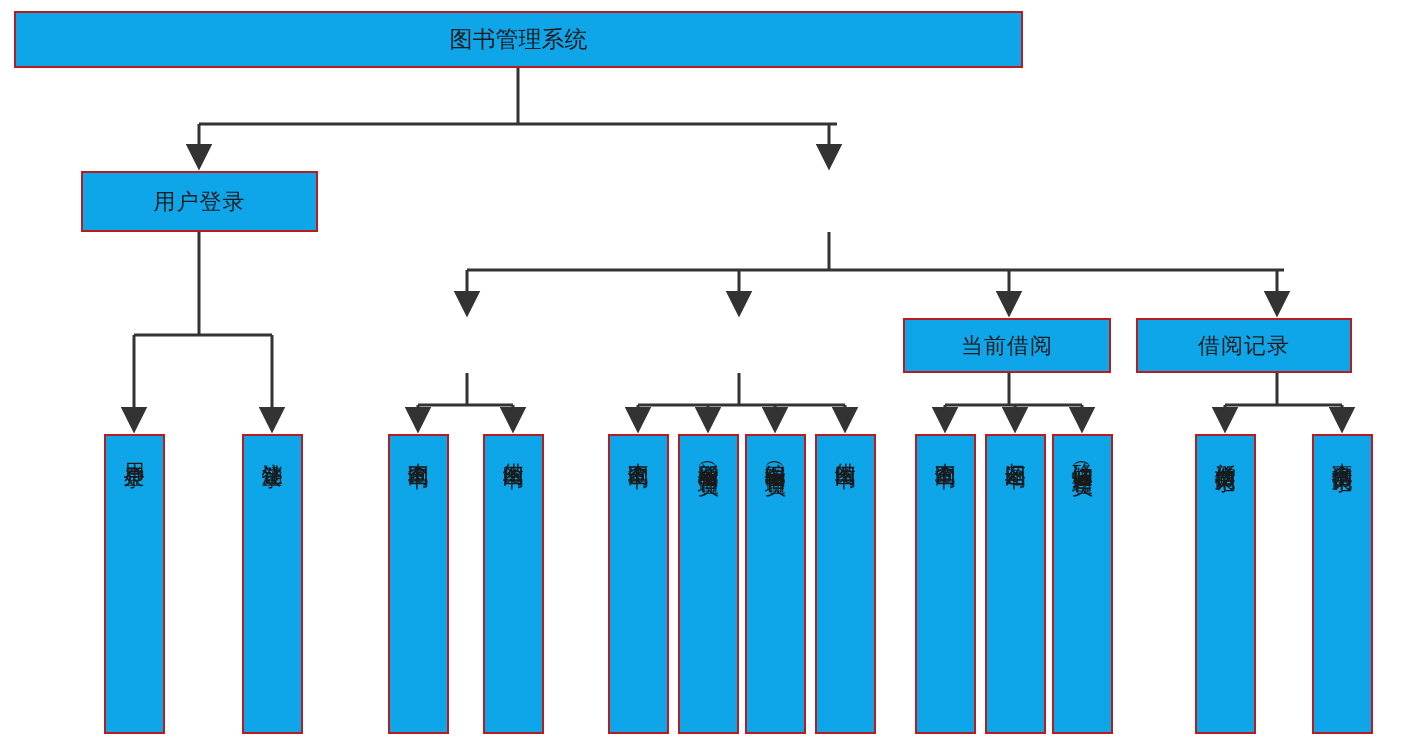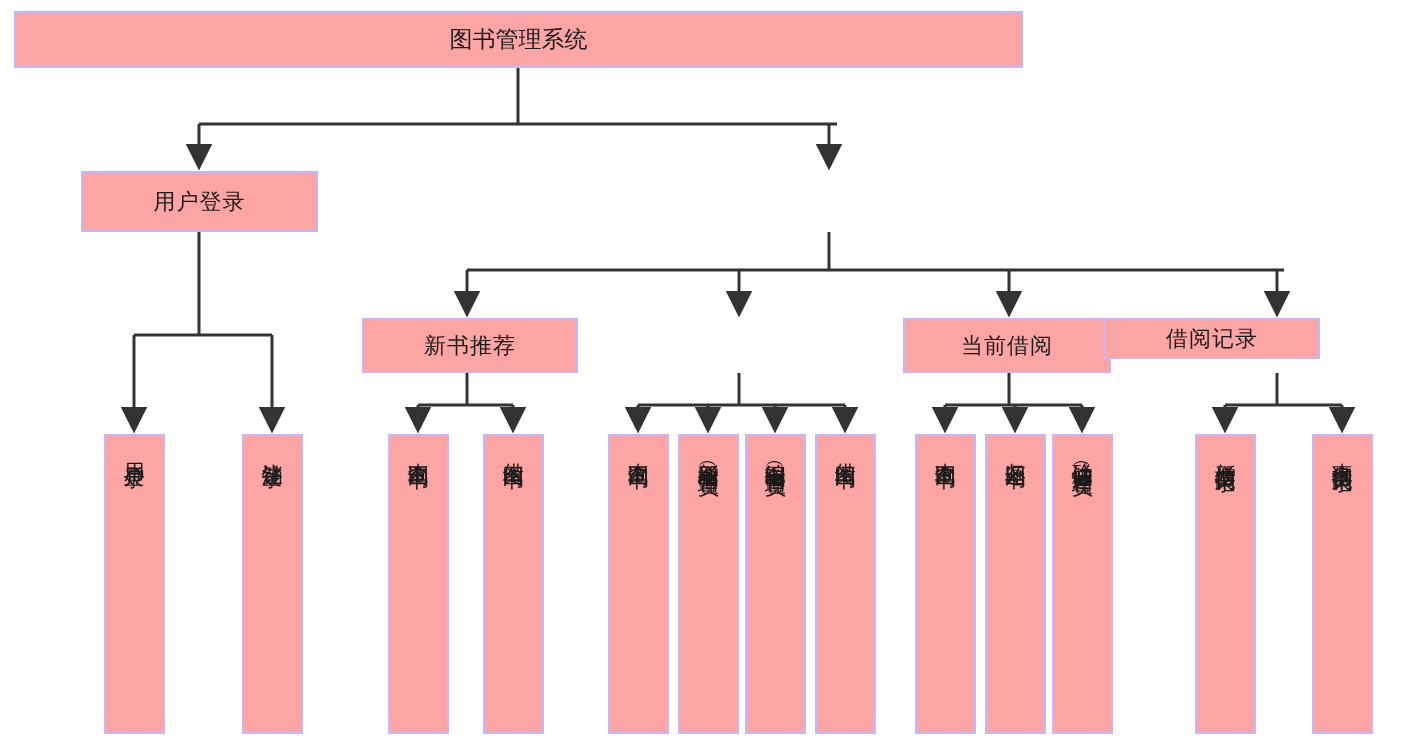--- a/index.html
+++ b/index.html
@@ -21,22 +21,22 @@
     position: absolute;
     left: 0;
     top: 0;
     width: 1405px;
     height: 747px;
     pointer-events: none;
   }
   .node {
     position: absolute;
     box-sizing: border-box;
-    border: 2px solid #c4b5fd;
-    background: #fca5a5;
+    border: 2px solid #b91c1c;
+    background: #0ea5e9;
     display: flex;
     align-items: center;
     justify-content: center;
     color: #1a1a1a;
   }
   .node.horiz {
     font-size: 22px;
     letter-spacing: 1px;
   }
   .node.root {
@@ -120,27 +120,24 @@
   </svg>
 
   <div class="node root" id="node-root" style="left: 14px; top: 11px; width: 1009px; height: 57px;">
     <span>图书管理系统</span>
   </div>
 
   <div class="node horiz" id="n-l2-0" style="left: 81px; top: 171px; width: 237px; height: 61px;">
     <span>用户登录</span>
   </div>
 
-  <div class="node horiz" id="n-l3-0" style="left: 362px; top: 318px; width: 216px; height: 55px;">
-    <span>新书推荐</span>
-  </div>
   <div class="node horiz" id="n-l3-2" style="left: 903px; top: 318px; width: 208px; height: 55px;">
     <span>当前借阅</span>
   </div>
-  <div class="node horiz" id="n-l3-3" style="left: 1104px; top: 318px; width: 216px; height: 41px;">
+  <div class="node horiz" id="n-l3-3" style="left: 1136px; top: 318px; width: 216px; height: 55px;">
     <span>借阅记录</span>
   </div>
 
   <div class="node leaf" id="n-lf-0" style="left: 104px; top: 434px; width: 61px; height: 300px;">
     <span class="vtext">用户登录</span>
   </div>
   <div class="node leaf" id="n-lf-1" style="left: 242px; top: 434px; width: 61px; height: 300px;">
     <span class="vtext">注销登录</span>
   </div>
   <div class="node leaf" id="n-lf-2" style="left: 388px; top: 434px; width: 61px; height: 300px;">

